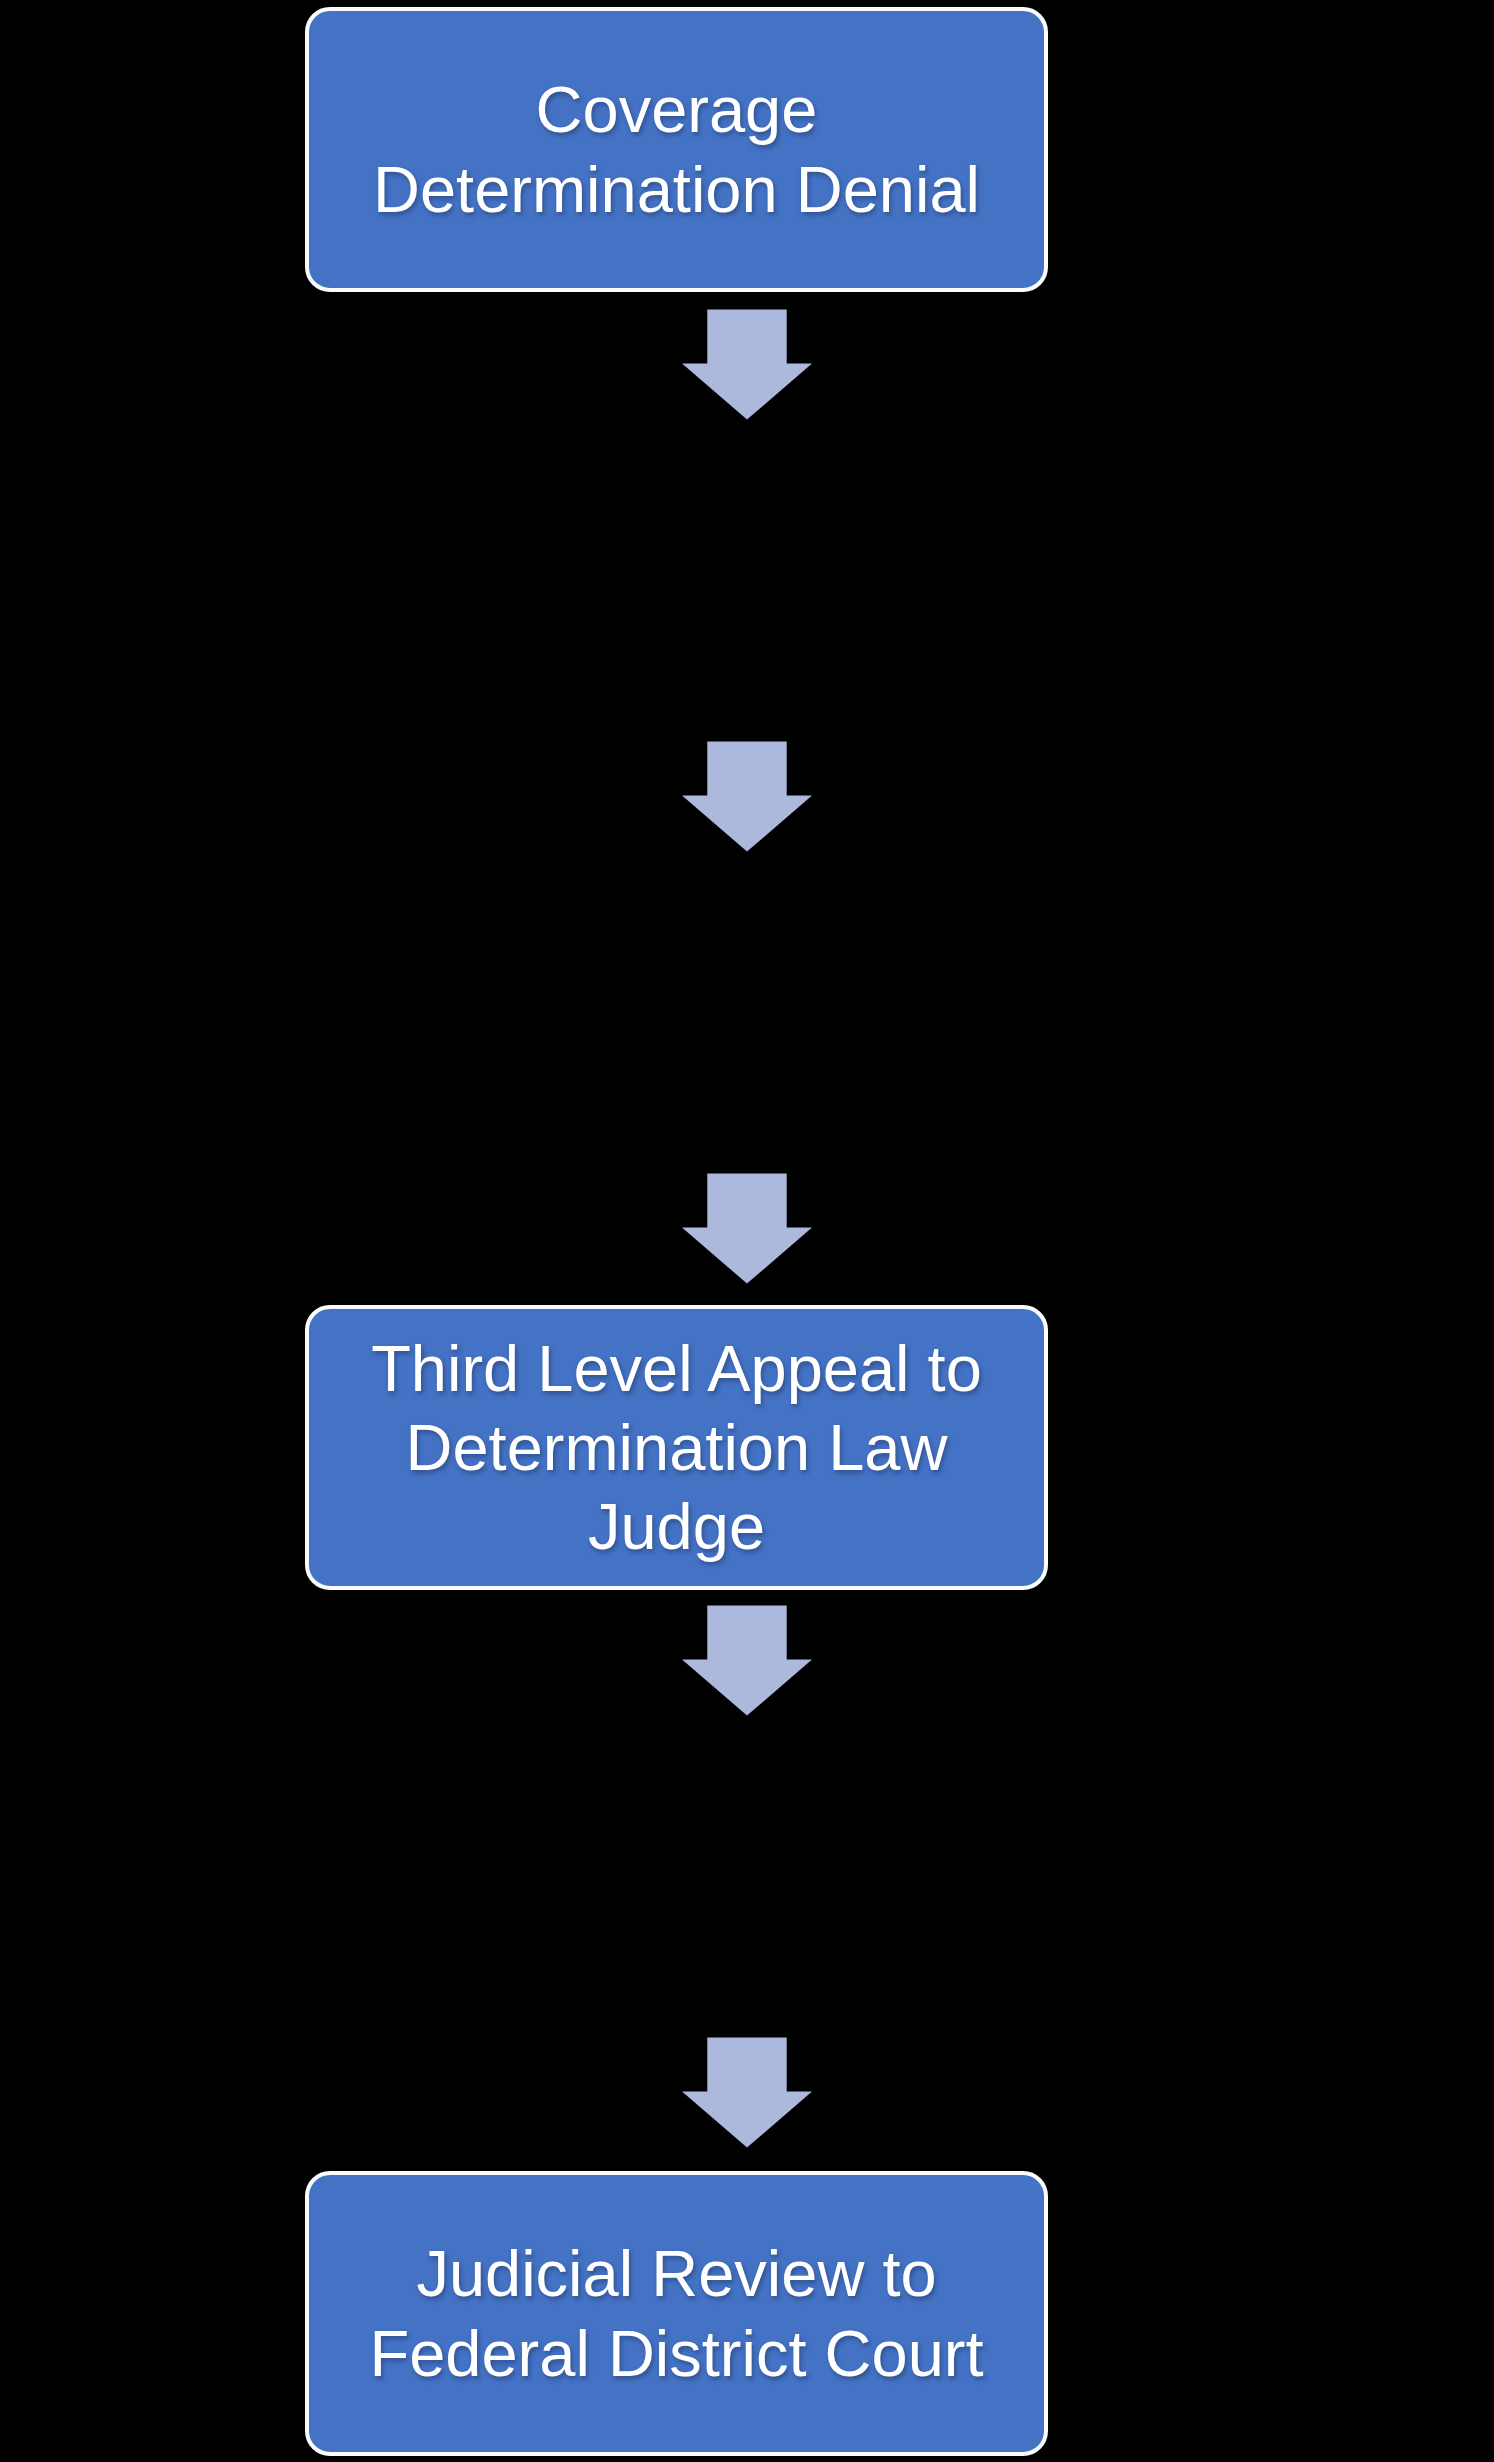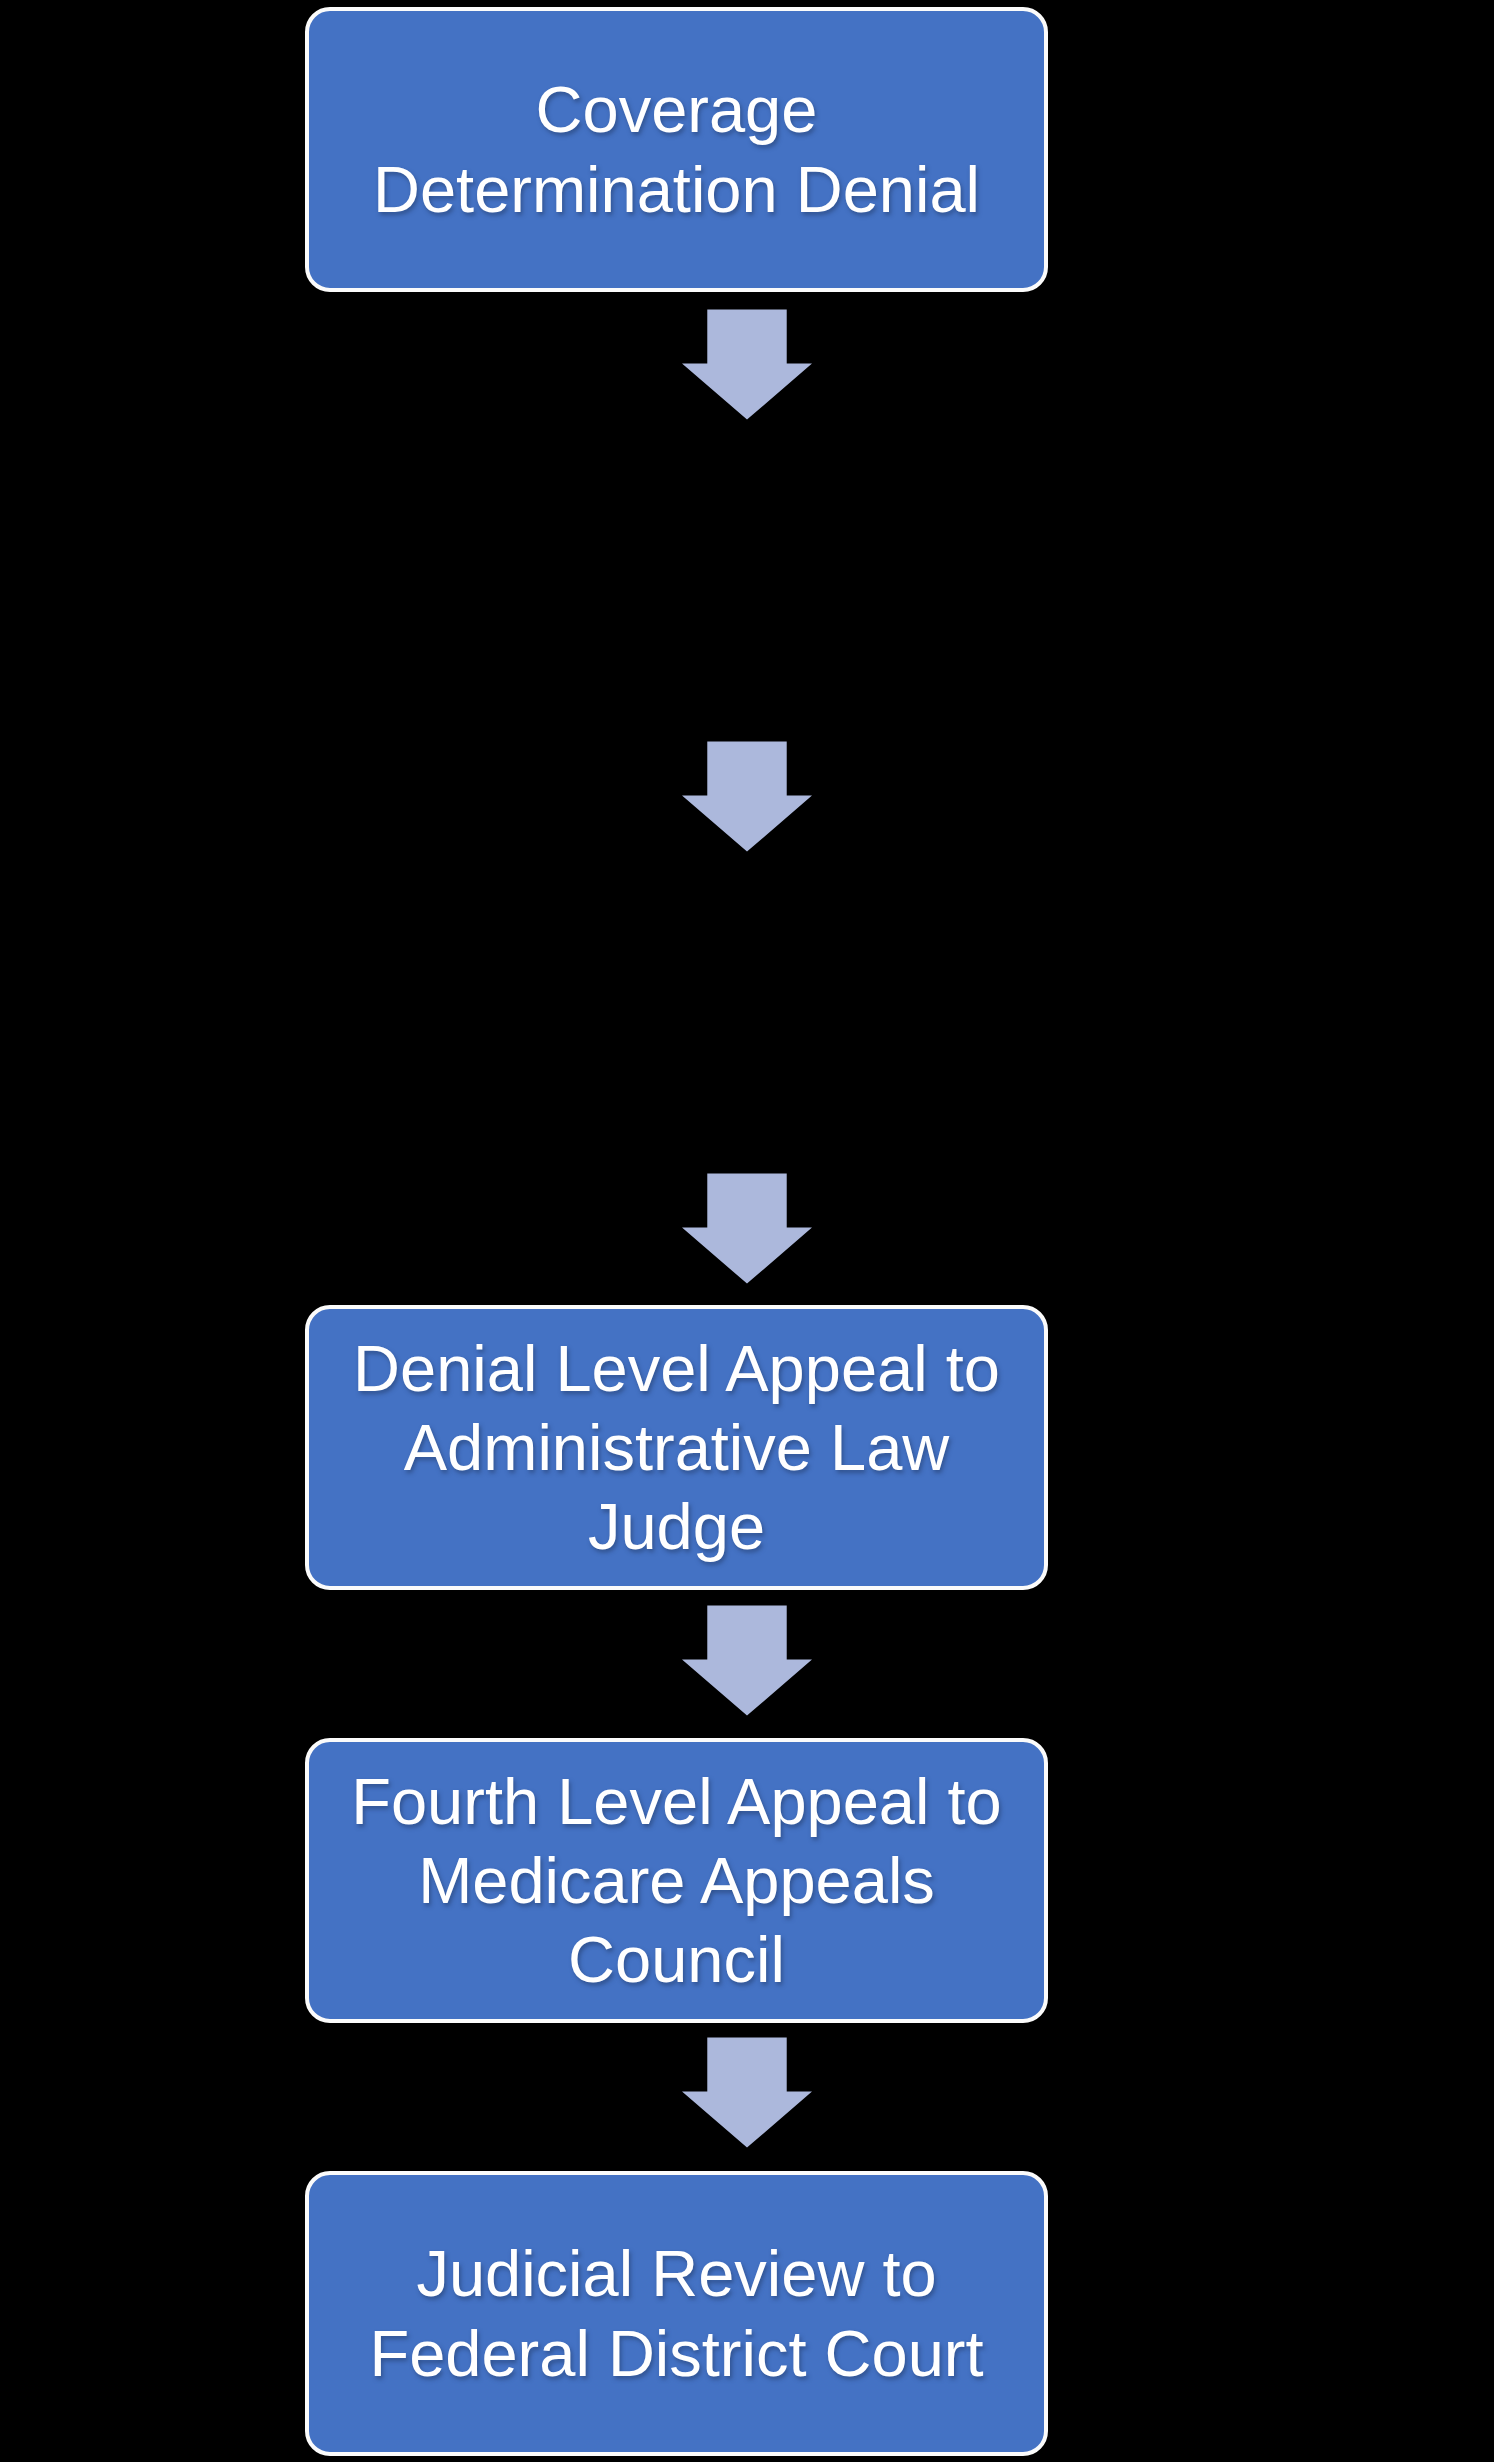--- a/index.html
+++ b/index.html
@@ -61,30 +61,27 @@
   <svg class="down-arrow" style="top: 741px;" viewBox="0 0 144 122">
     <polygon points="28,0 116,0 116,60 144,60 72,122 0,60 28,60" fill="#ACB8DC"></polygon>
   </svg>
 
 
   <svg class="down-arrow" style="top: 1173px;" viewBox="0 0 144 122">
     <polygon points="28,0 116,0 116,60 144,60 72,122 0,60 28,60" fill="#ACB8DC"></polygon>
   </svg>
 
   <div class="flow-box" style="top: 1305px;">
-    <div class="label">Denial Level Appeal to Administrative Law Judge</div>
+    <div class="label">Third Level Appeal to Determination Law Judge</div>
   </div>
 
   <svg class="down-arrow" style="top: 1605px;" viewBox="0 0 144 122">
     <polygon points="28,0 116,0 116,60 144,60 72,122 0,60 28,60" fill="#ACB8DC"></polygon>
   </svg>
 
-  <div class="flow-box" style="top: 1738px;">
-    <div class="label">Fourth Level Appeal to Medicare Appeals Council</div>
-  </div>
 
   <svg class="down-arrow" style="top: 2037px;" viewBox="0 0 144 122">
     <polygon points="28,0 116,0 116,60 144,60 72,122 0,60 28,60" fill="#ACB8DC"></polygon>
   </svg>
 
   <div class="flow-box" style="top: 2171px;">
     <div class="label">Judicial Review to Federal District Court</div>
   </div>
 
 </div>

